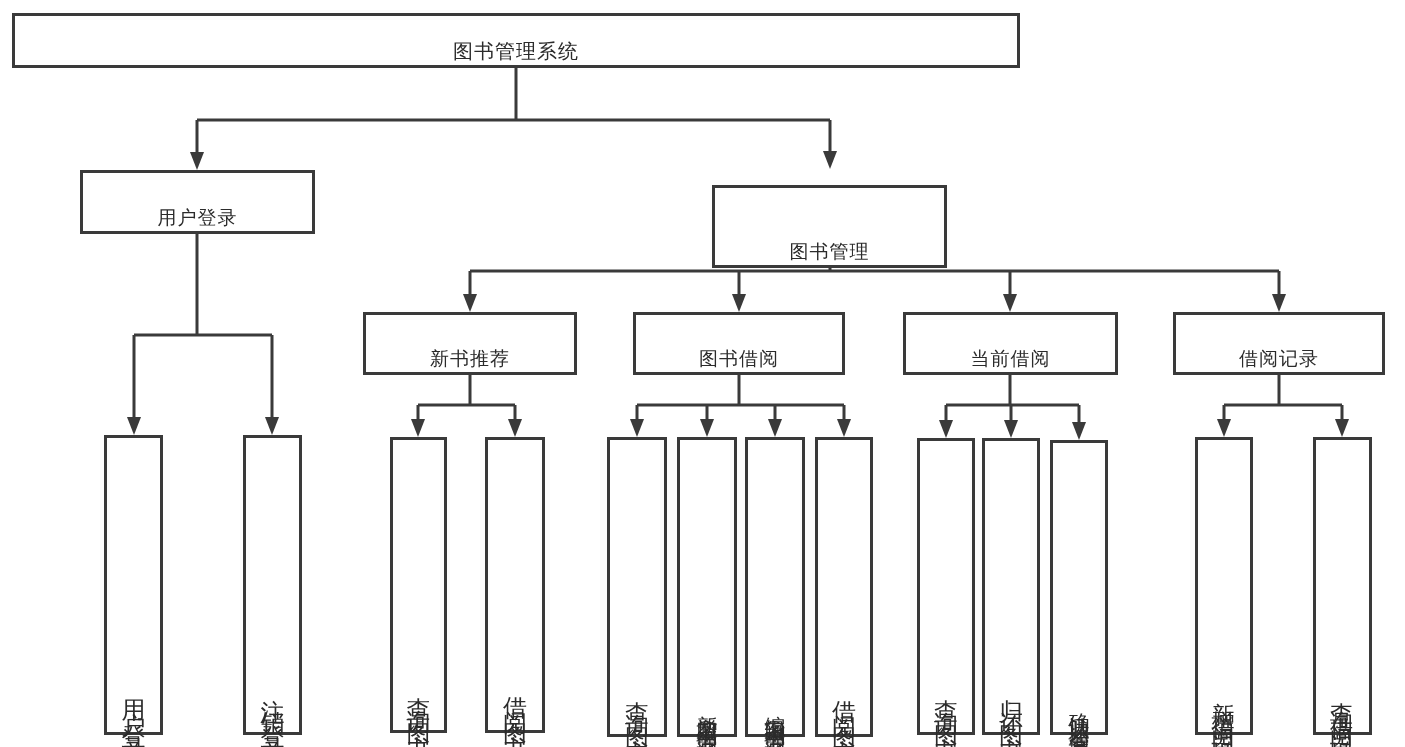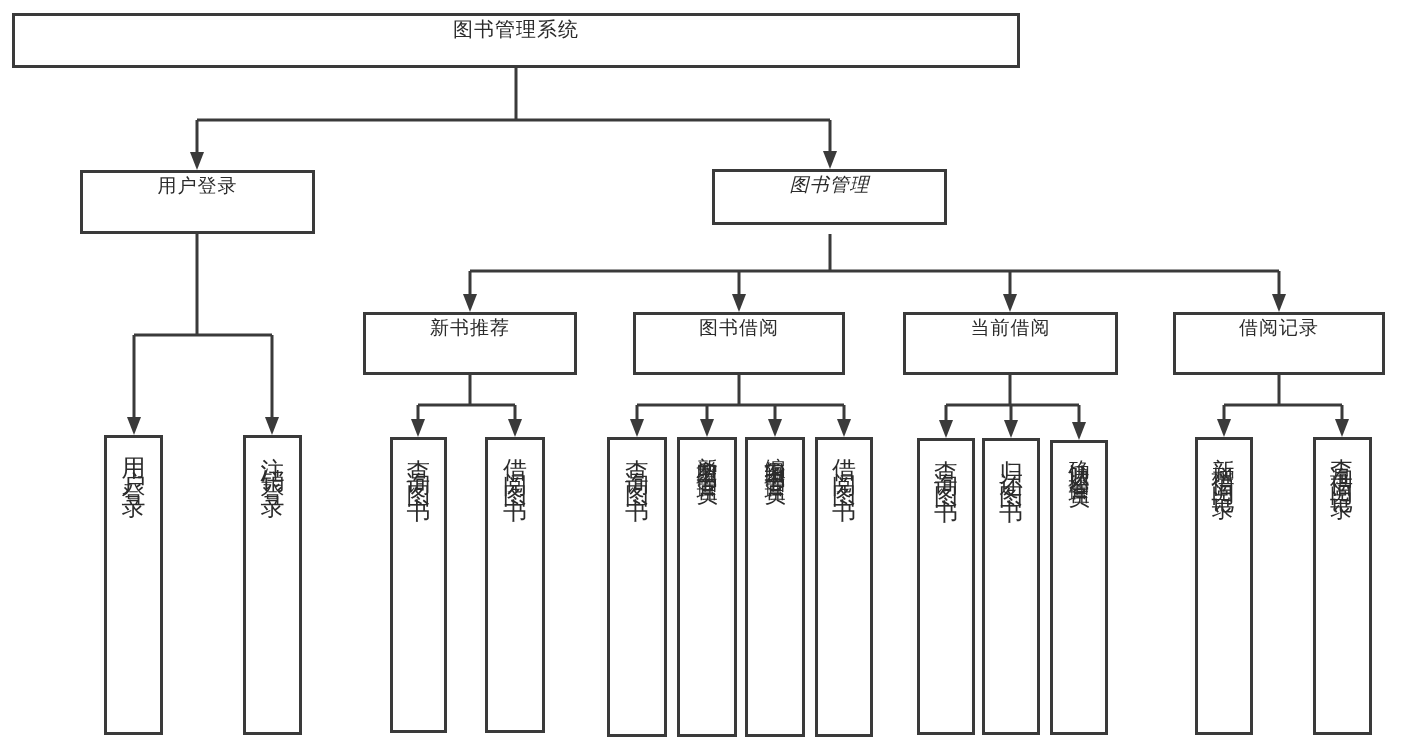--- a/index.html
+++ b/index.html
@@ -9,39 +9,39 @@
     background:#ffffff;
     font-family:"Liberation Sans","DejaVu Sans",sans-serif;
     overflow:hidden;
   }
   #wires{position:absolute;left:0;top:0;width:1405px;height:747px;}
   .node{
     position:absolute;
     box-sizing:border-box;
     background:#ffffff;
     border:3px solid #3a3a3a;
-    display:flex;align-items:flex-start;justify-content:center;
+    display:flex;align-items:flex-end;justify-content:center;
     color:#2b2b2b;
     z-index:2;
   }
   .hlabel{font-size:20px;letter-spacing:1px;white-space:nowrap;}
   .l23 .hlabel{font-size:19px;}
   .leaf span{
     writing-mode:vertical-rl;
     text-orientation:mixed;
     white-space:nowrap;
   }
   .v4 span{font-size:24px;letter-spacing:13px;}
   .v6 span{font-size:23px;letter-spacing:8px;}
   .v9 span{font-size:21px;letter-spacing:4px;}
 
   
   .b-root        {left:12px;  top:13px;  width:1008px; height:55px;}
   .b-login       {left:80px;  top:170px; width:235px;  height:64px;}
-  .b-mgmt        {left:712px; top:169px; width:235px;  height:56px;font-style:italic;}
+  .b-mgmt        {left:712px; top:185px; width:235px;  height:83px;}
   .b-rec         {left:363px; top:312px; width:214px;  height:63px;}
   .b-bor         {left:633px; top:312px; width:212px;  height:63px;}
   .b-cur         {left:903px; top:312px; width:215px;  height:63px;}
   .b-recd        {left:1173px;top:312px; width:212px;  height:63px;}
 
   .b-login-user  {left:104px; top:435px; width:59px; height:300px;}
   .b-login-out   {left:243px; top:435px; width:59px; height:300px;}
   .b-rec-query   {left:390px; top:437px; width:57px; height:296px;}
   .b-rec-borrow  {left:485px; top:437px; width:60px; height:296px;}
   .b-bor-query   {left:607px; top:437px; width:60px; height:300px;}

